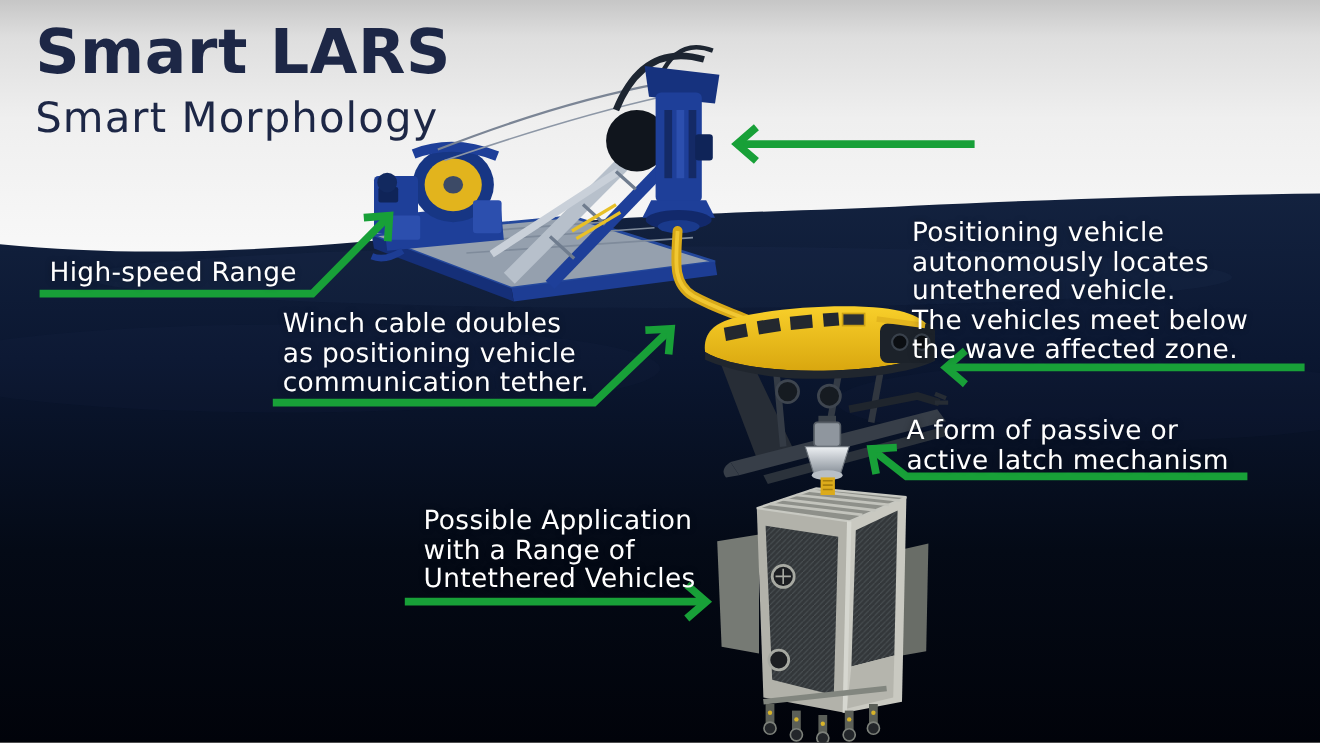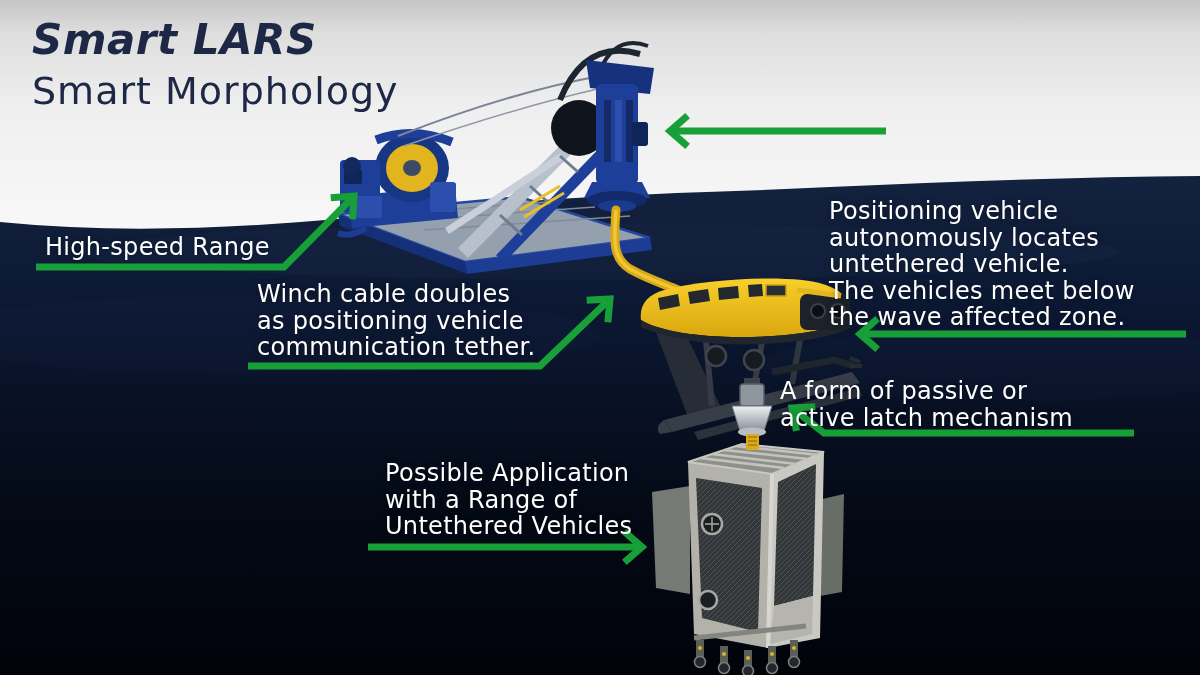--- a/index.html
+++ b/index.html
@@ -5,37 +5,37 @@
   html,body{margin:0;padding:0;background:#222;}
   #canvas{
     position:relative;
     width:1200px;height:675px;
     overflow:hidden;
     font-family:"DejaVu Sans","Liberation Sans",sans-serif;
     background:linear-gradient(180deg,#c6c6c6 0%,#dedede 5%,#efefef 16%,#fbfbfb 40%,#ffffff 70%);
   }
   #scene{position:absolute;left:0;top:0;width:1200px;height:675px;display:block;}
   .title-block{position:absolute;left:32px;top:16px;color:#1d2746;}
-  .title-line1{font-size:42px;font-weight:800;letter-spacing:0.5px;line-height:1.15;font-style:italic;}
+  .title-line1{font-size:56px;font-weight:800;letter-spacing:0.5px;line-height:1.15;}
   .title-line2{font-size:38px;font-weight:400;letter-spacing:1px;line-height:1.15;margin-top:6px;}
   .label{
     position:absolute;
     color:#ffffff;
     font-size:24px;
     line-height:26.5px;
     white-space:pre-line;
     letter-spacing:0.3px;
     text-shadow:0 0 6px rgba(0,0,0,0.35);
   }
   .label--dark{color:#27324e;text-shadow:none;}
   #label-lars{left:687px;top:74px;line-height:27px;}
   #label-winch{left:45px;top:234px;}
   #label-cable{left:257px;top:281px;}
   #label-positioning{left:829px;top:198px;}
-  #label-latch{left:780px;top:378px;}
+  #label-latch{left:824px;top:378px;}
   #label-application{left:385px;top:460px;}
 </style>
 </head>
 <body>
 
 <div id="canvas">
 
   <svg id="scene" viewBox="0 0 1200 675">
     <defs>
       <linearGradient id="waterGrad" x1="0" y1="0" x2="0" y2="1">

